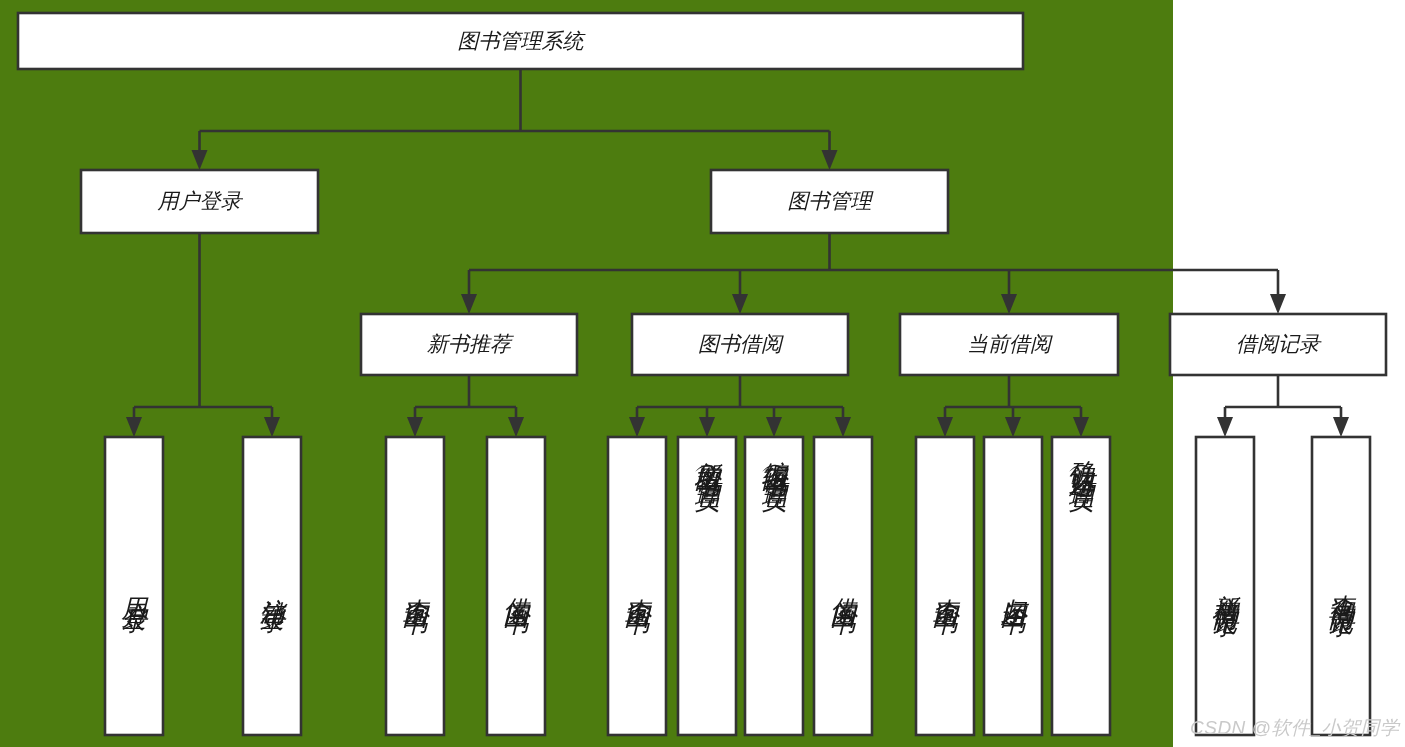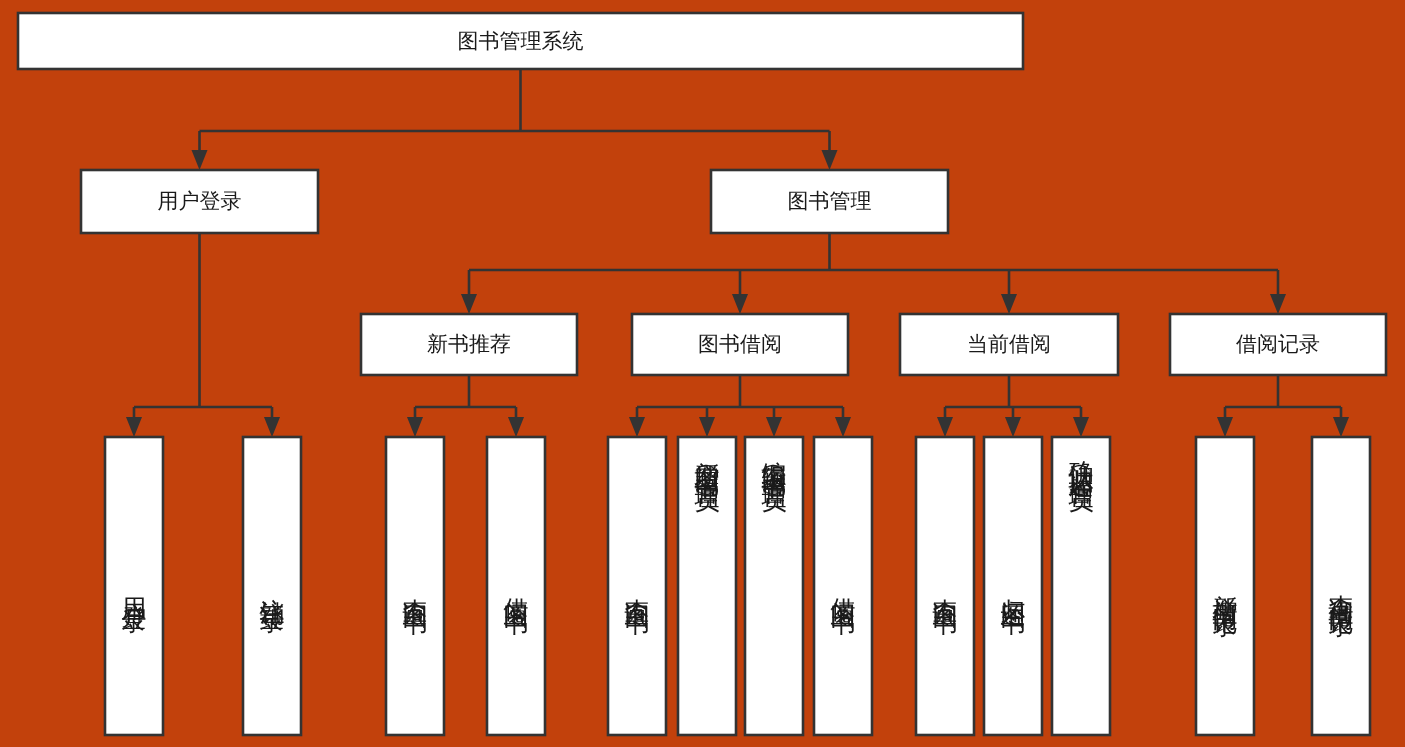--- a/index.html
+++ b/index.html
@@ -8,23 +8,24 @@
     background: #ffffff;
   }
   body {
     width: 1405px;
     height: 747px;
     overflow: hidden;
     font-family: "Liberation Sans", "DejaVu Sans", sans-serif;
   }
   #diagram-root {
     position: relative;
-    width: 1405px;
+    width: 1173px;
     height: 747px;
-    background: #c2410c;
+    background: #4d7c0f;
+    font-style: italic;
   }
   svg#flow-svg {
     position: absolute;
     left: 0;
     top: 0;
     width: 1405px;
     height: 747px;
     display: block;
   }
   .node-box {
@@ -210,14 +211,15 @@
         <span class="leaf-label" style="position: static;">确认归还（管理员）</span>
       </div>
       <div class="leaf-wrap" style="left: 1196px; top: 437px; width: 58px; height: 298px;">
         <span class="leaf-label" style="position: static;">新增借阅记录</span>
       </div>
       <div class="leaf-wrap" style="left: 1312px; top: 437px; width: 58px; height: 298px;">
         <span class="leaf-label" style="position: static;">查询借阅记录</span>
       </div>
     </div>
 
+  <div class="watermark" id="watermark-el" style="left: 1190px; top: 715px;">CSDN @软件_小贺同学</div>
 
 </div>
 
 </body></html>

